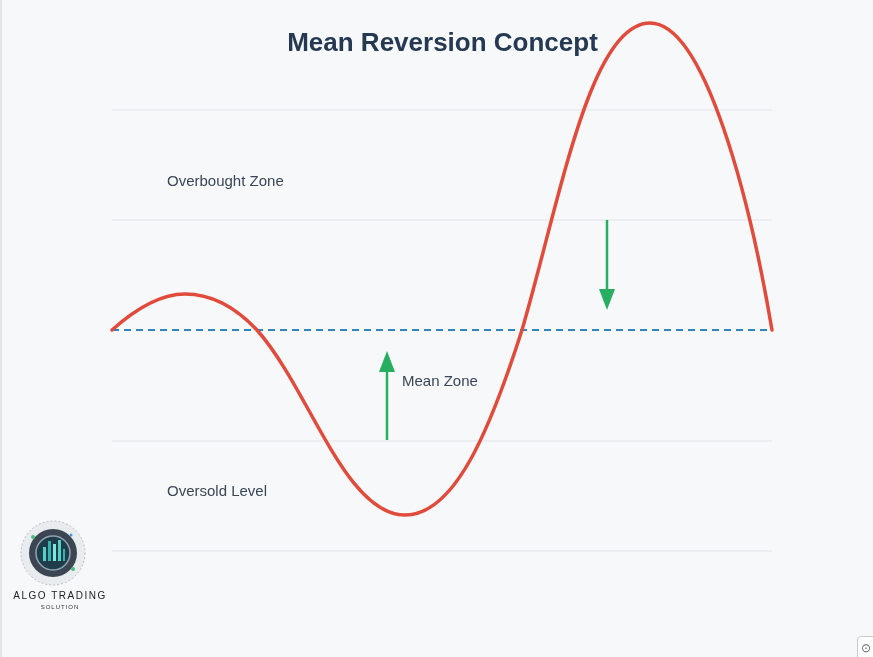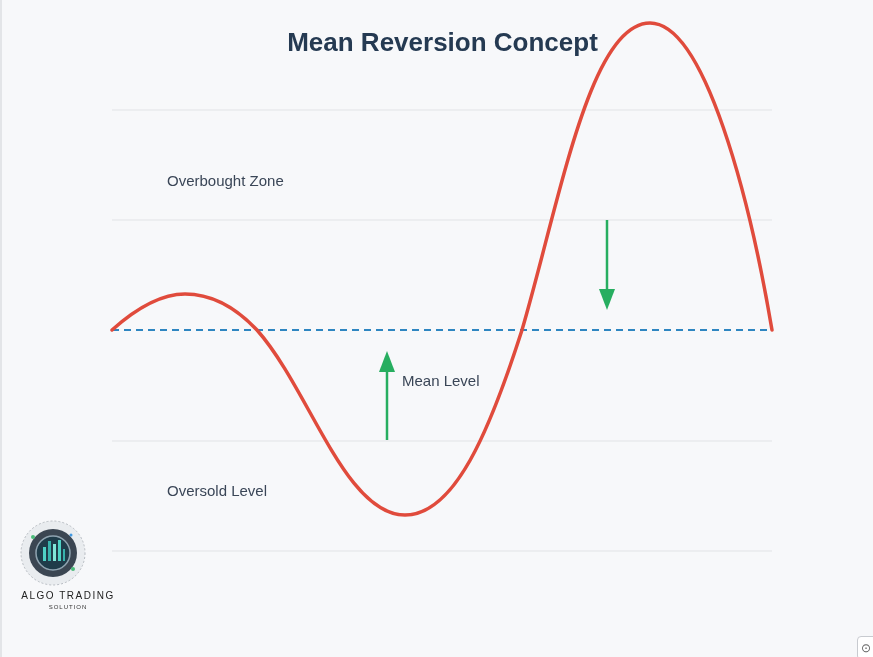--- a/index.html
+++ b/index.html
@@ -16,21 +16,21 @@
   }
   svg.chart { position: absolute; left: 0; top: 0; }
   .title {
     position: absolute; left: 0; width: 885px; top: 27px;
     text-align: center; font-size: 26px; font-weight: bold; color: #253a52;
   }
   .label {
     position: absolute; font-size: 15px; color: #3a4657;
   }
   .logo {
-    position: absolute; left: 20px; top: 520px; width: 96px; text-align: center;
+    position: absolute; left: 12px; top: 520px; width: 96px; text-align: center;
   }
   .logo-name { font-size: 10px; letter-spacing: 1.5px; color: #222; margin-top: 4px; }
   .logo-sub { font-size: 6px; letter-spacing: 1px; color: #333; margin-top: 3px; }
   .corner-btn {
     position: absolute; left: 857px; top: 636px; width: 24px; height: 24px;
     border: 1px solid #c8cbd0; border-radius: 4px; background: #fff; box-sizing: border-box;
     font-size: 12px; color: #666; padding-left: 3px; line-height: 22px;
   }
 </style>
 </head>
@@ -79,21 +79,21 @@
     <circle cx="-20" cy="-16" r="2" fill="#48bb78"></circle>
     <circle cx="20" cy="16" r="2" fill="#48bb78"></circle>
     <circle cx="18" cy="-18" r="1.5" fill="#4299e1"></circle>
   </g>
 </svg>
 
 <div class="title">Mean Reversion Concept</div>
 
 <div class="label" style="left:167px; top:152px;margin-top:20px;">Overbought Zone</div>
 <div class="label" style="left:167px; top:482px;">Oversold Level</div>
-<div class="label" style="left:402px; top:372px;">Mean Level</div>
+<div class="label" style="left:402px; top:372px;">Mean Zone</div>
 
 <div class="logo">
   <div style="height:66px;"></div>
   <div class="logo-name">ALGO TRADING</div>
   <div class="logo-sub">SOLUTION</div>
 </div>
 
 <div class="corner-btn">
   <span>⊙</span>
 </div>

